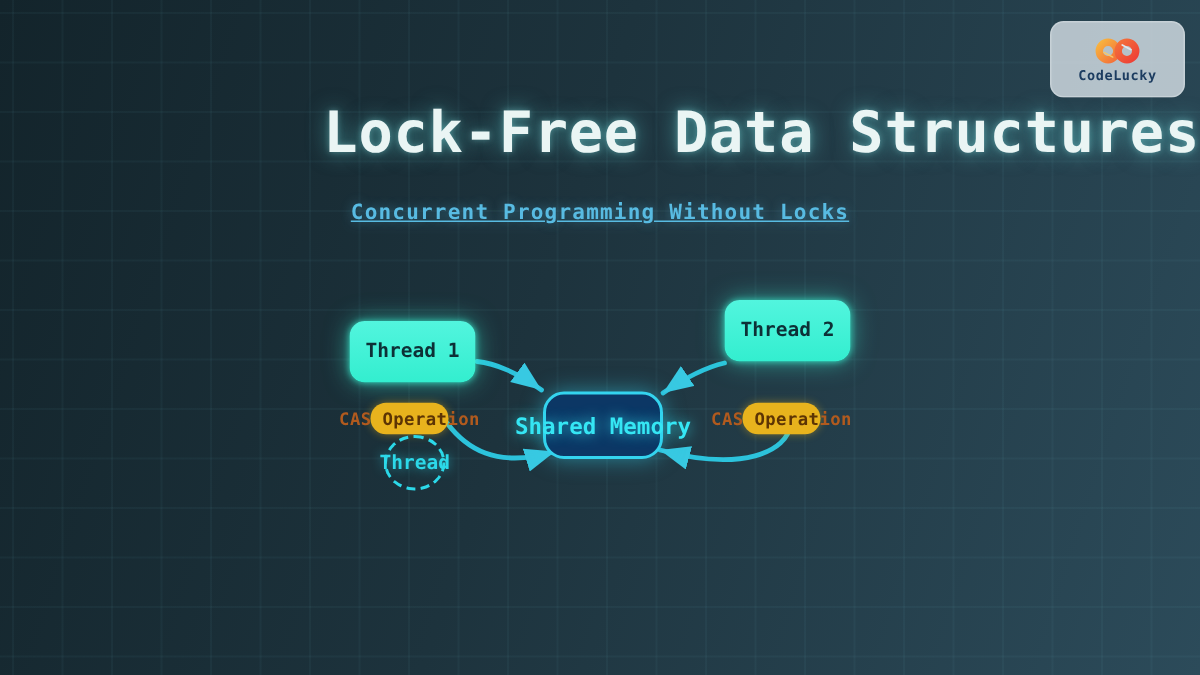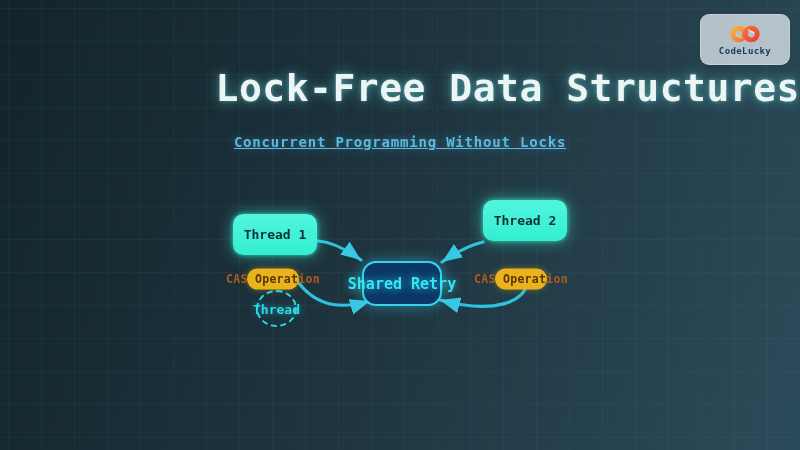--- a/index.html
+++ b/index.html
@@ -148,21 +148,21 @@
 
     <div class="node thread thread1">
       <span>Thread 1</span>
     </div>
 
     <div class="node thread thread2">
       <span>Thread 2</span>
     </div>
 
     <div class="node shared">
-      <span>Shared Retry</span>
+      <span>Shared Memory</span>
     </div>
 
     <div class="cas-label cas-left">
       <span class="cas-pill"></span>
       <span class="cas-text"><span class="orange">CAS </span><span class="dark">Operat</span><span class="orange">ion</span></span>
     </div>
 
     <div class="cas-label cas-right">
       <span class="cas-pill"></span>
       <span class="cas-text"><span class="orange">CAS </span><span class="dark">Operat</span><span class="orange">ion</span></span>

